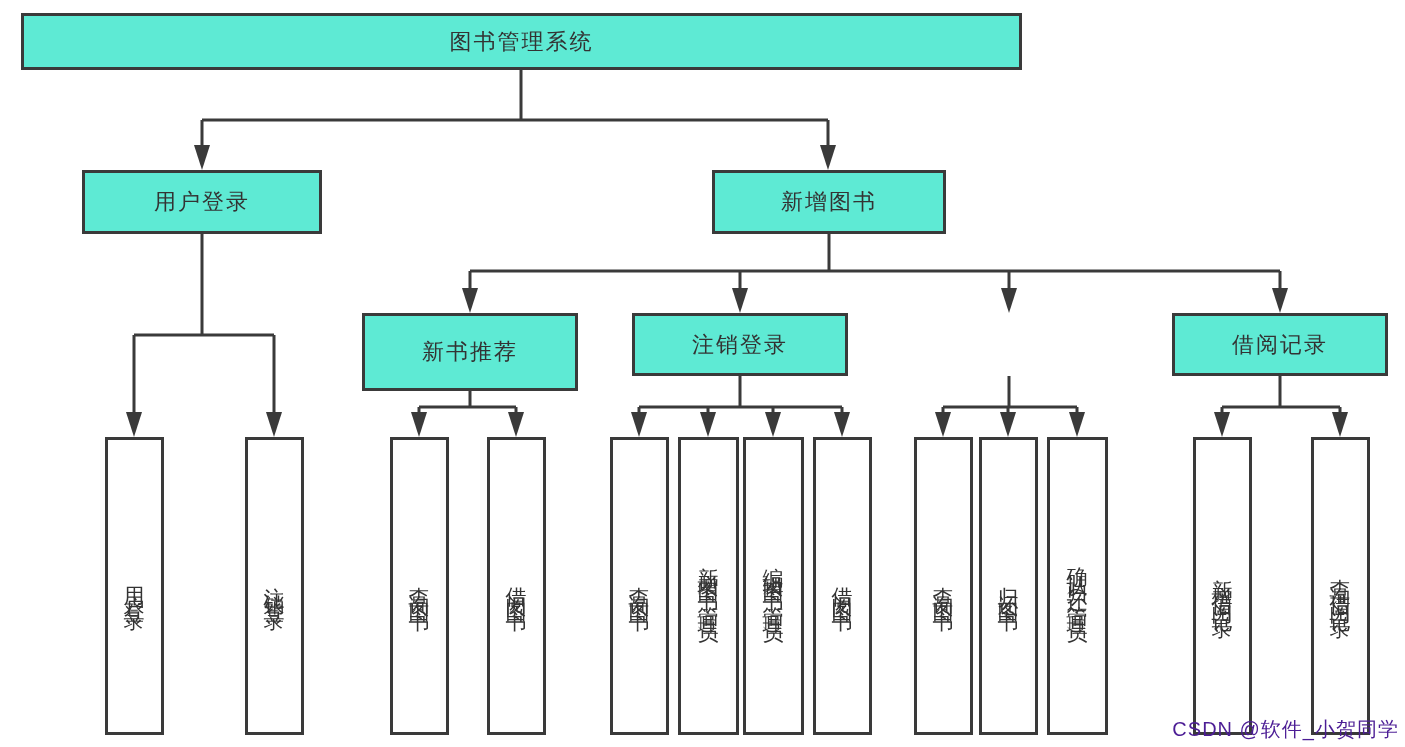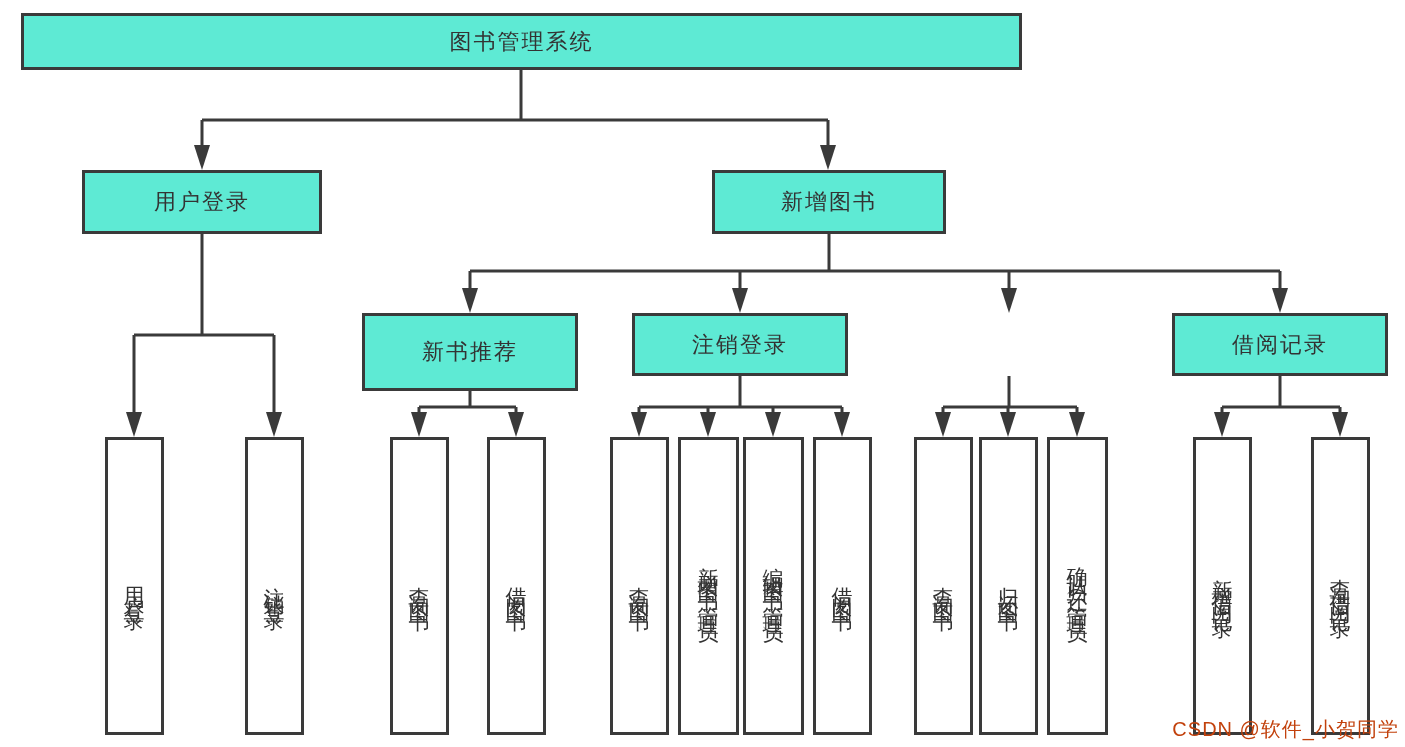--- a/index.html
+++ b/index.html
@@ -83,21 +83,21 @@
   .v11 { left: 1047px; width: 61px; }
   .v12 { left: 1193px; }
   .v13 { left: 1311px; }
   .watermark {
     position: absolute;
     top: 716px;
     right: 6px;
     z-index: 5;
     font-size: 20px;
     letter-spacing: 1px;
-    color: #c2410c;
+    color: #4c1d95;
   }
 </style>
 </head>
 <body>
 
 <div class="canvas">
 
   <svg class="wires" viewBox="0 0 1405 747" xmlns="http://www.w3.org/2000/svg">
     <g>
       <path d="M521,70 V120 M202,120 H828 M202,120 V145 M828,120 V145"></path>

